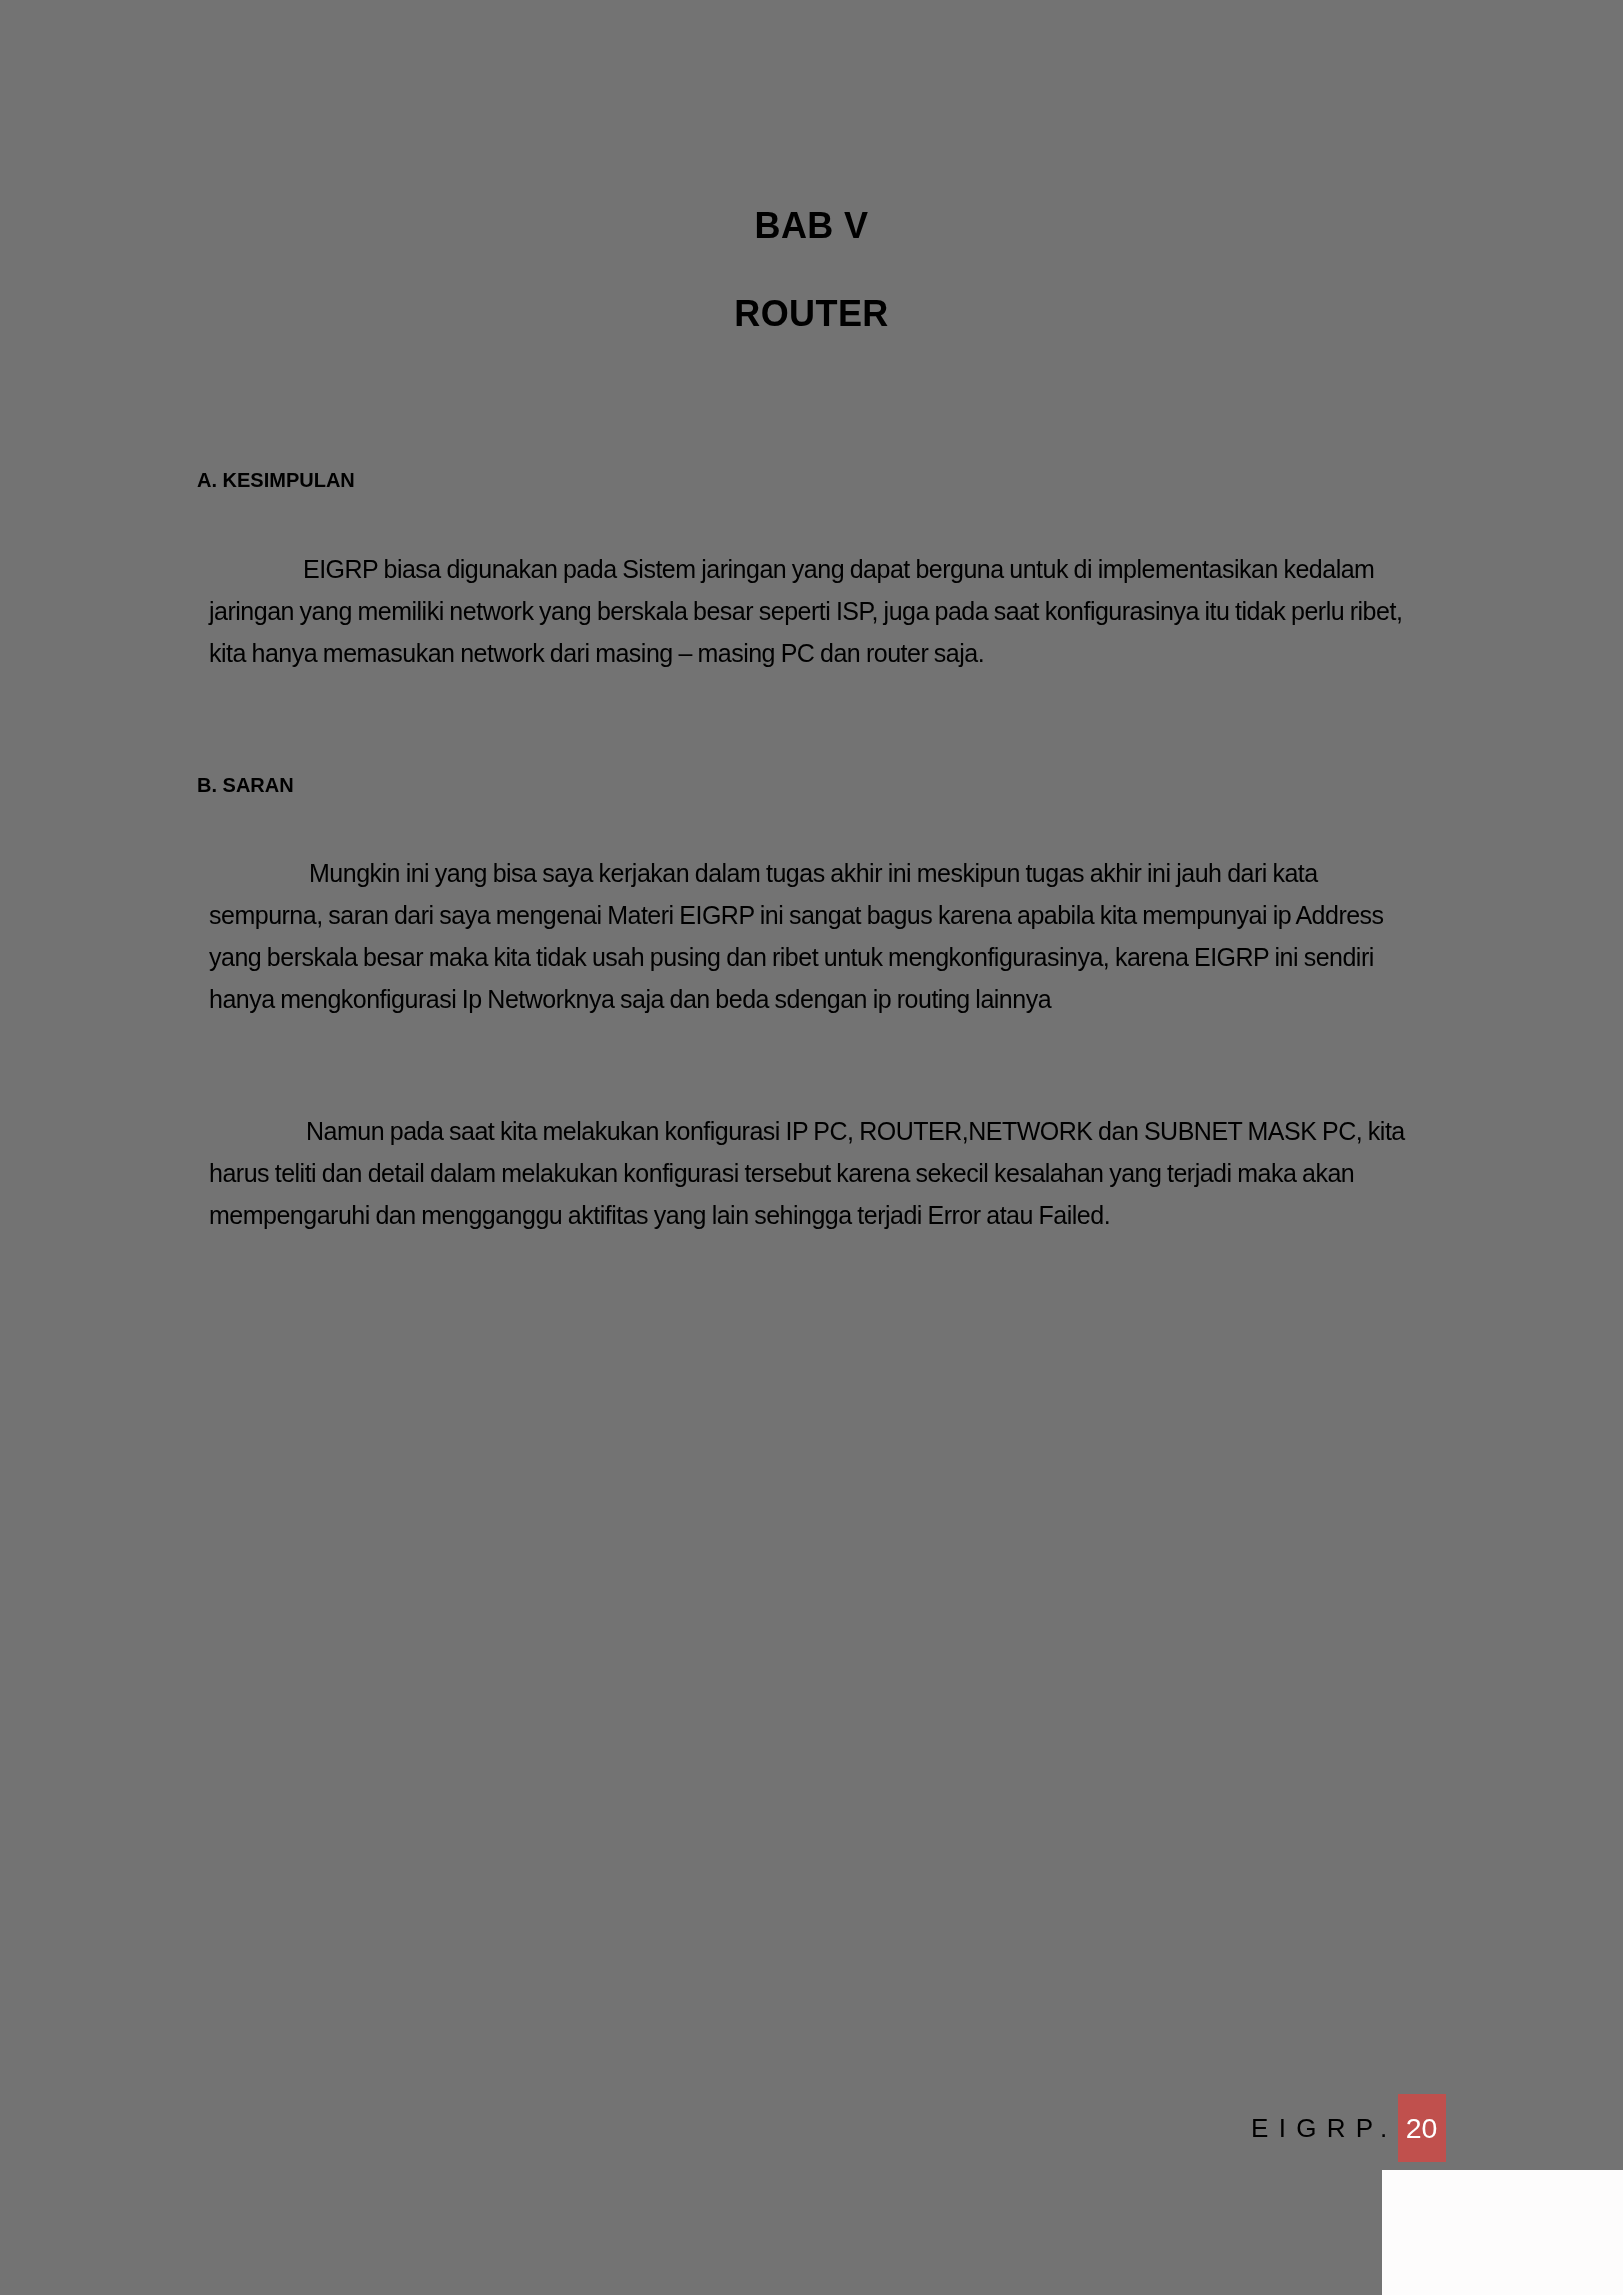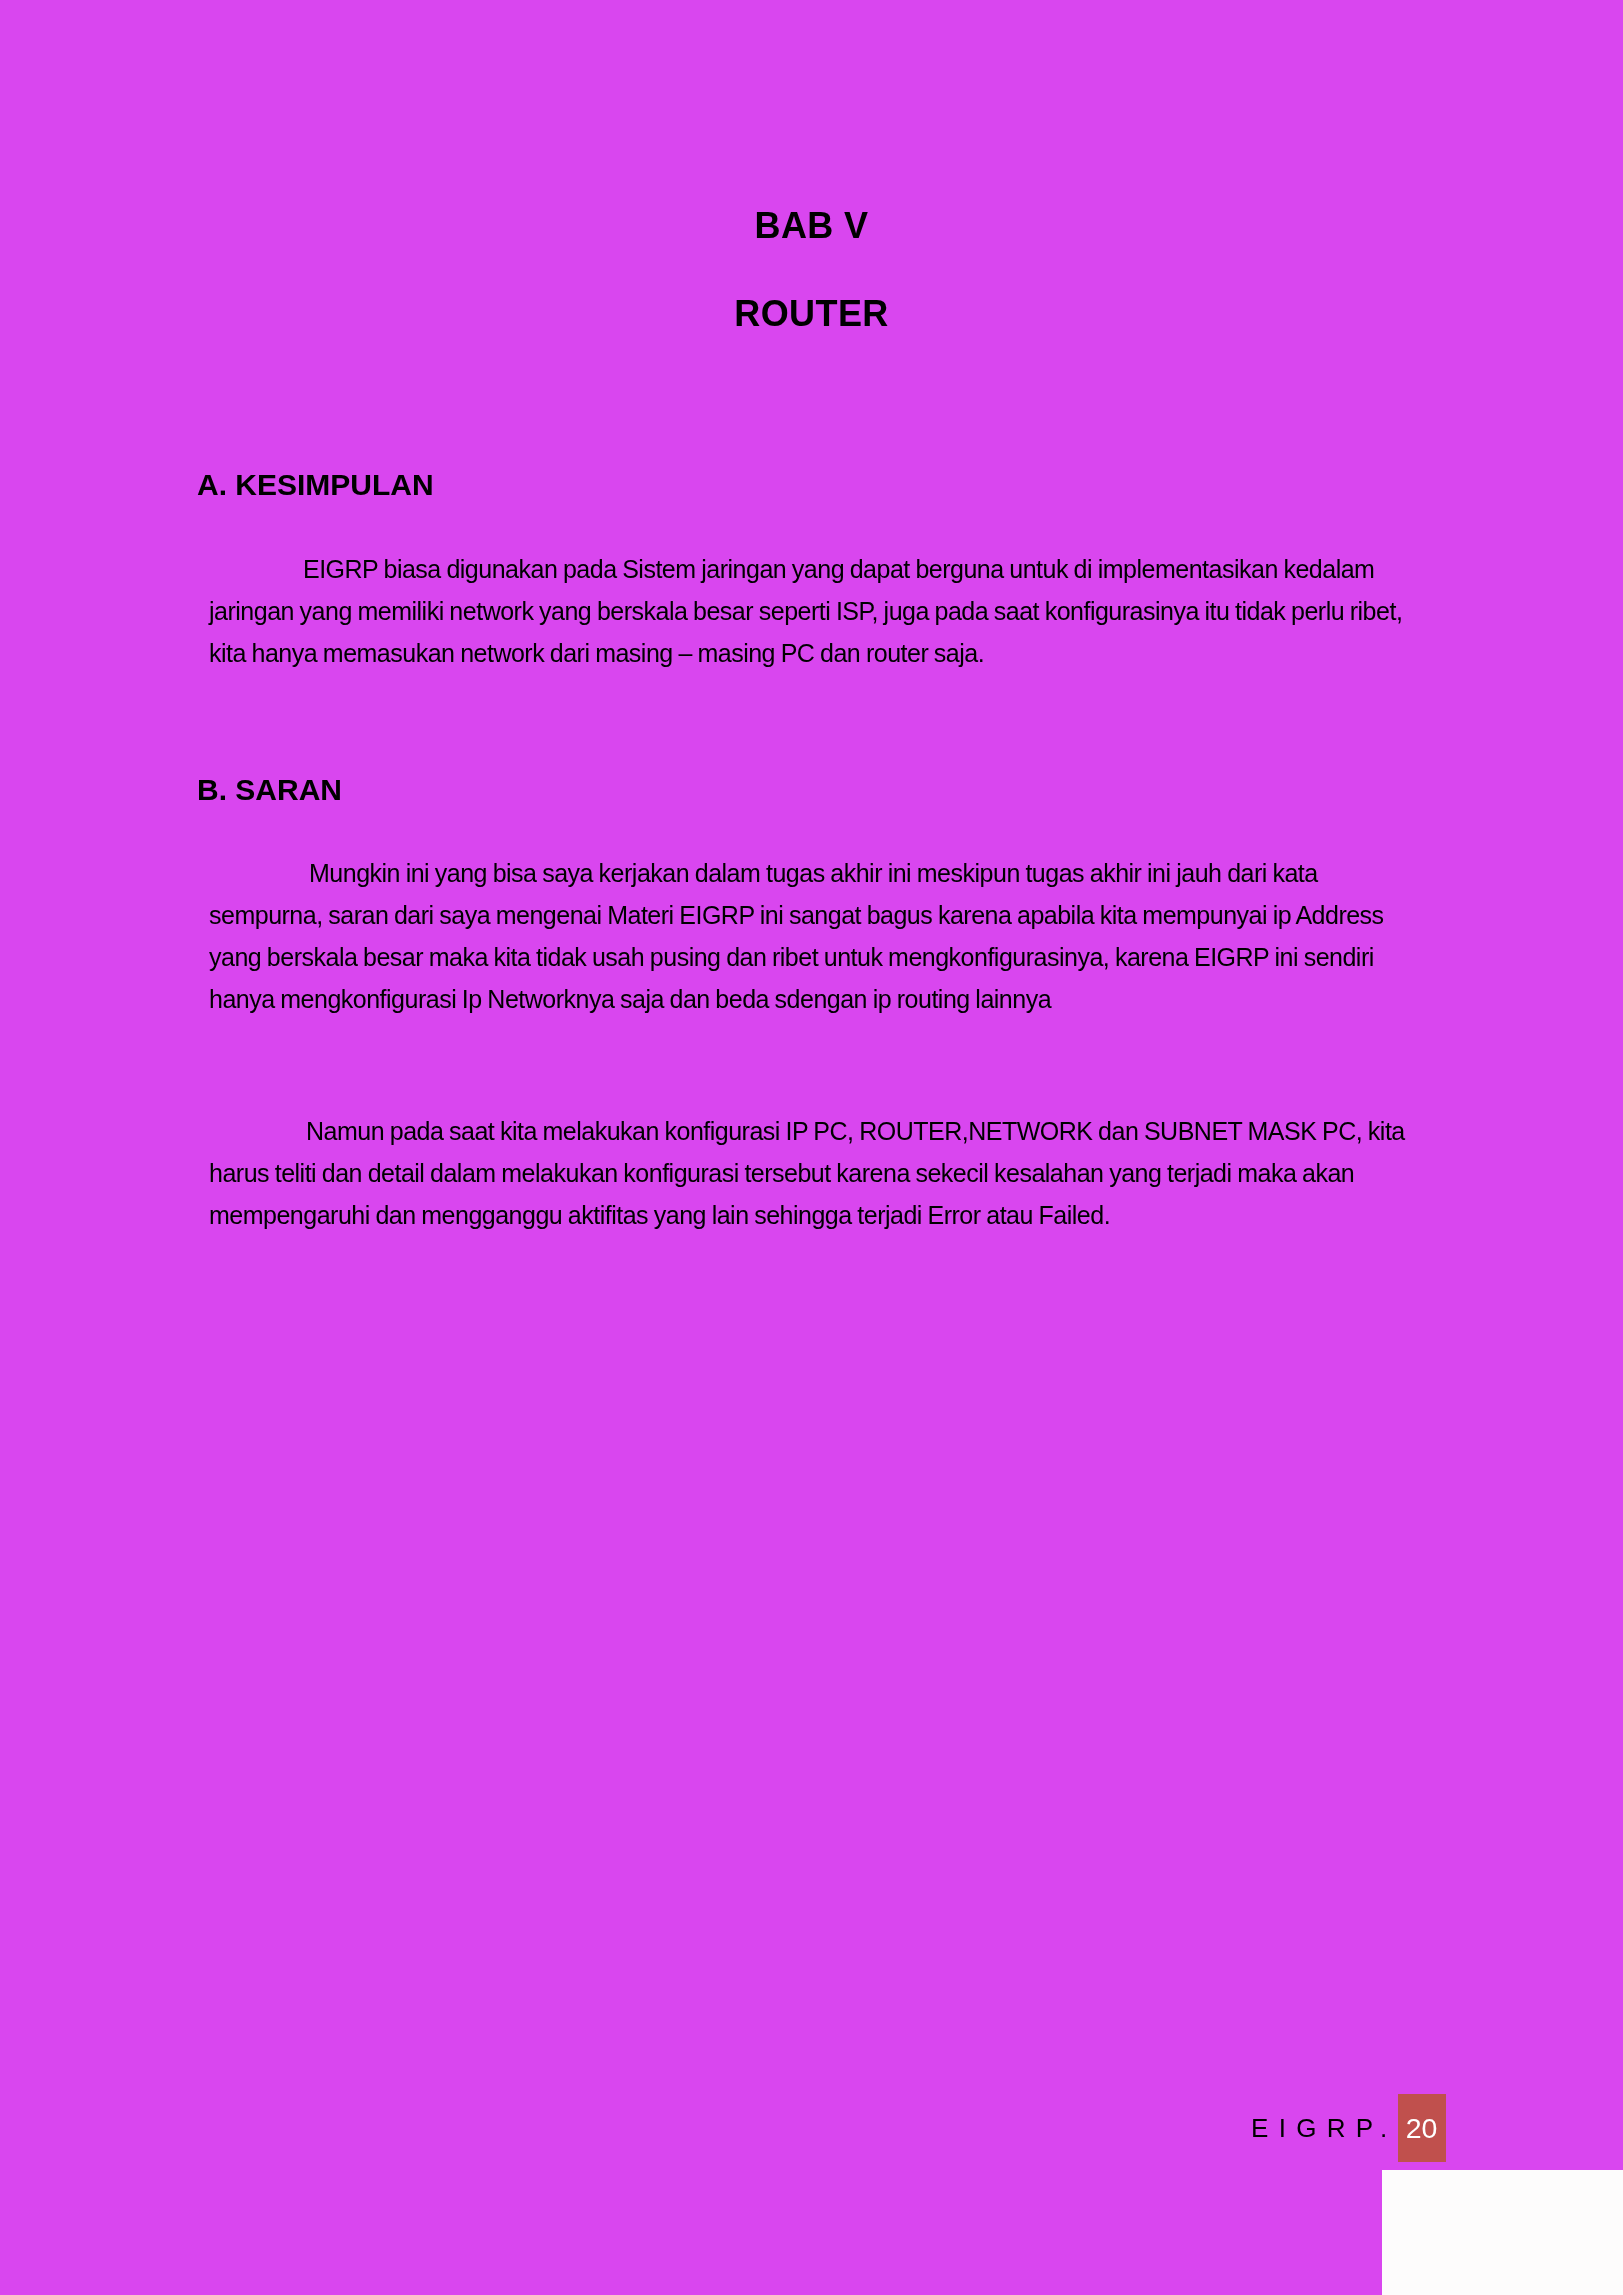--- a/index.html
+++ b/index.html
@@ -13,40 +13,40 @@
       position: relative;
       overflow: hidden;
       font-family: "Liberation Sans", "DejaVu Sans", sans-serif;
       color: #000000;
     }
     .page {
       position: absolute;
       left: 0; top: 0;
       width: 1623px;
       height: 2295px;
-      background: #d946ef;
+      background: #737373;
     }
     .chapter-title {
       position: absolute;
       left: 0;
       width: 1623px;
       text-align: center;
       font-weight: bold;
       font-size: 36px;
       letter-spacing: 0.4px;
       line-height: 1;
     }
     .chapter-number { top: 208px; }
     .chapter-name { top: 296px; }
 
     .section-heading {
       position: absolute;
       left: 197px;
       font-weight: bold;
-      font-size: 30px;
+      font-size: 20px;
       line-height: 1;
     }
     .heading-a { top: 470px; }
     .heading-b { top: 775px; }
 
     .paragraph {
       position: absolute;
       left: 197px;
       width: 1225px;
       font-size: 25px;

